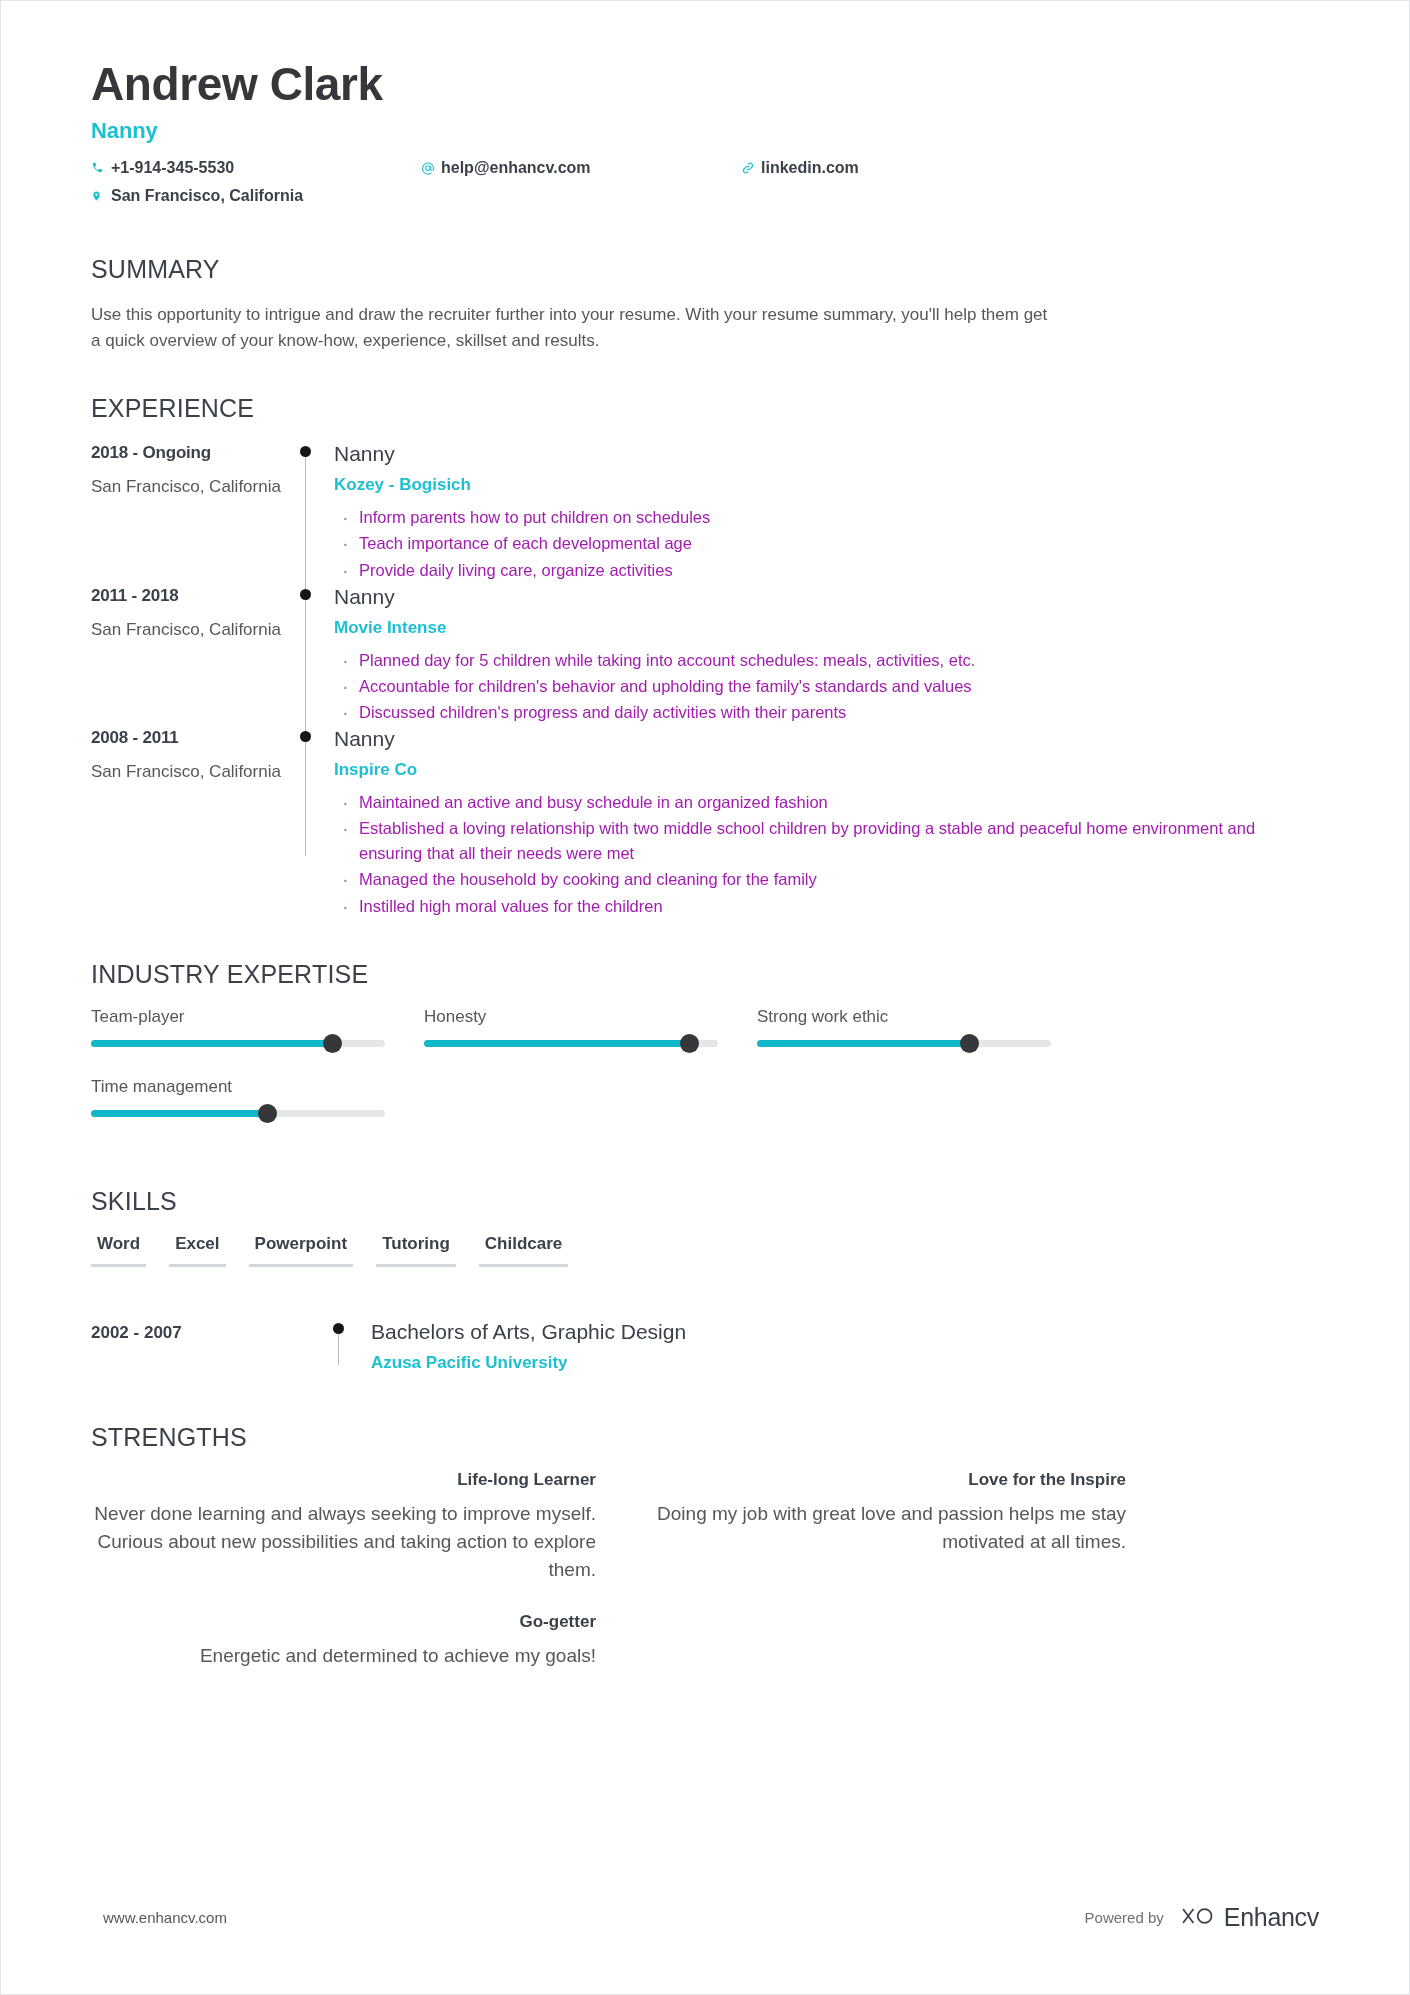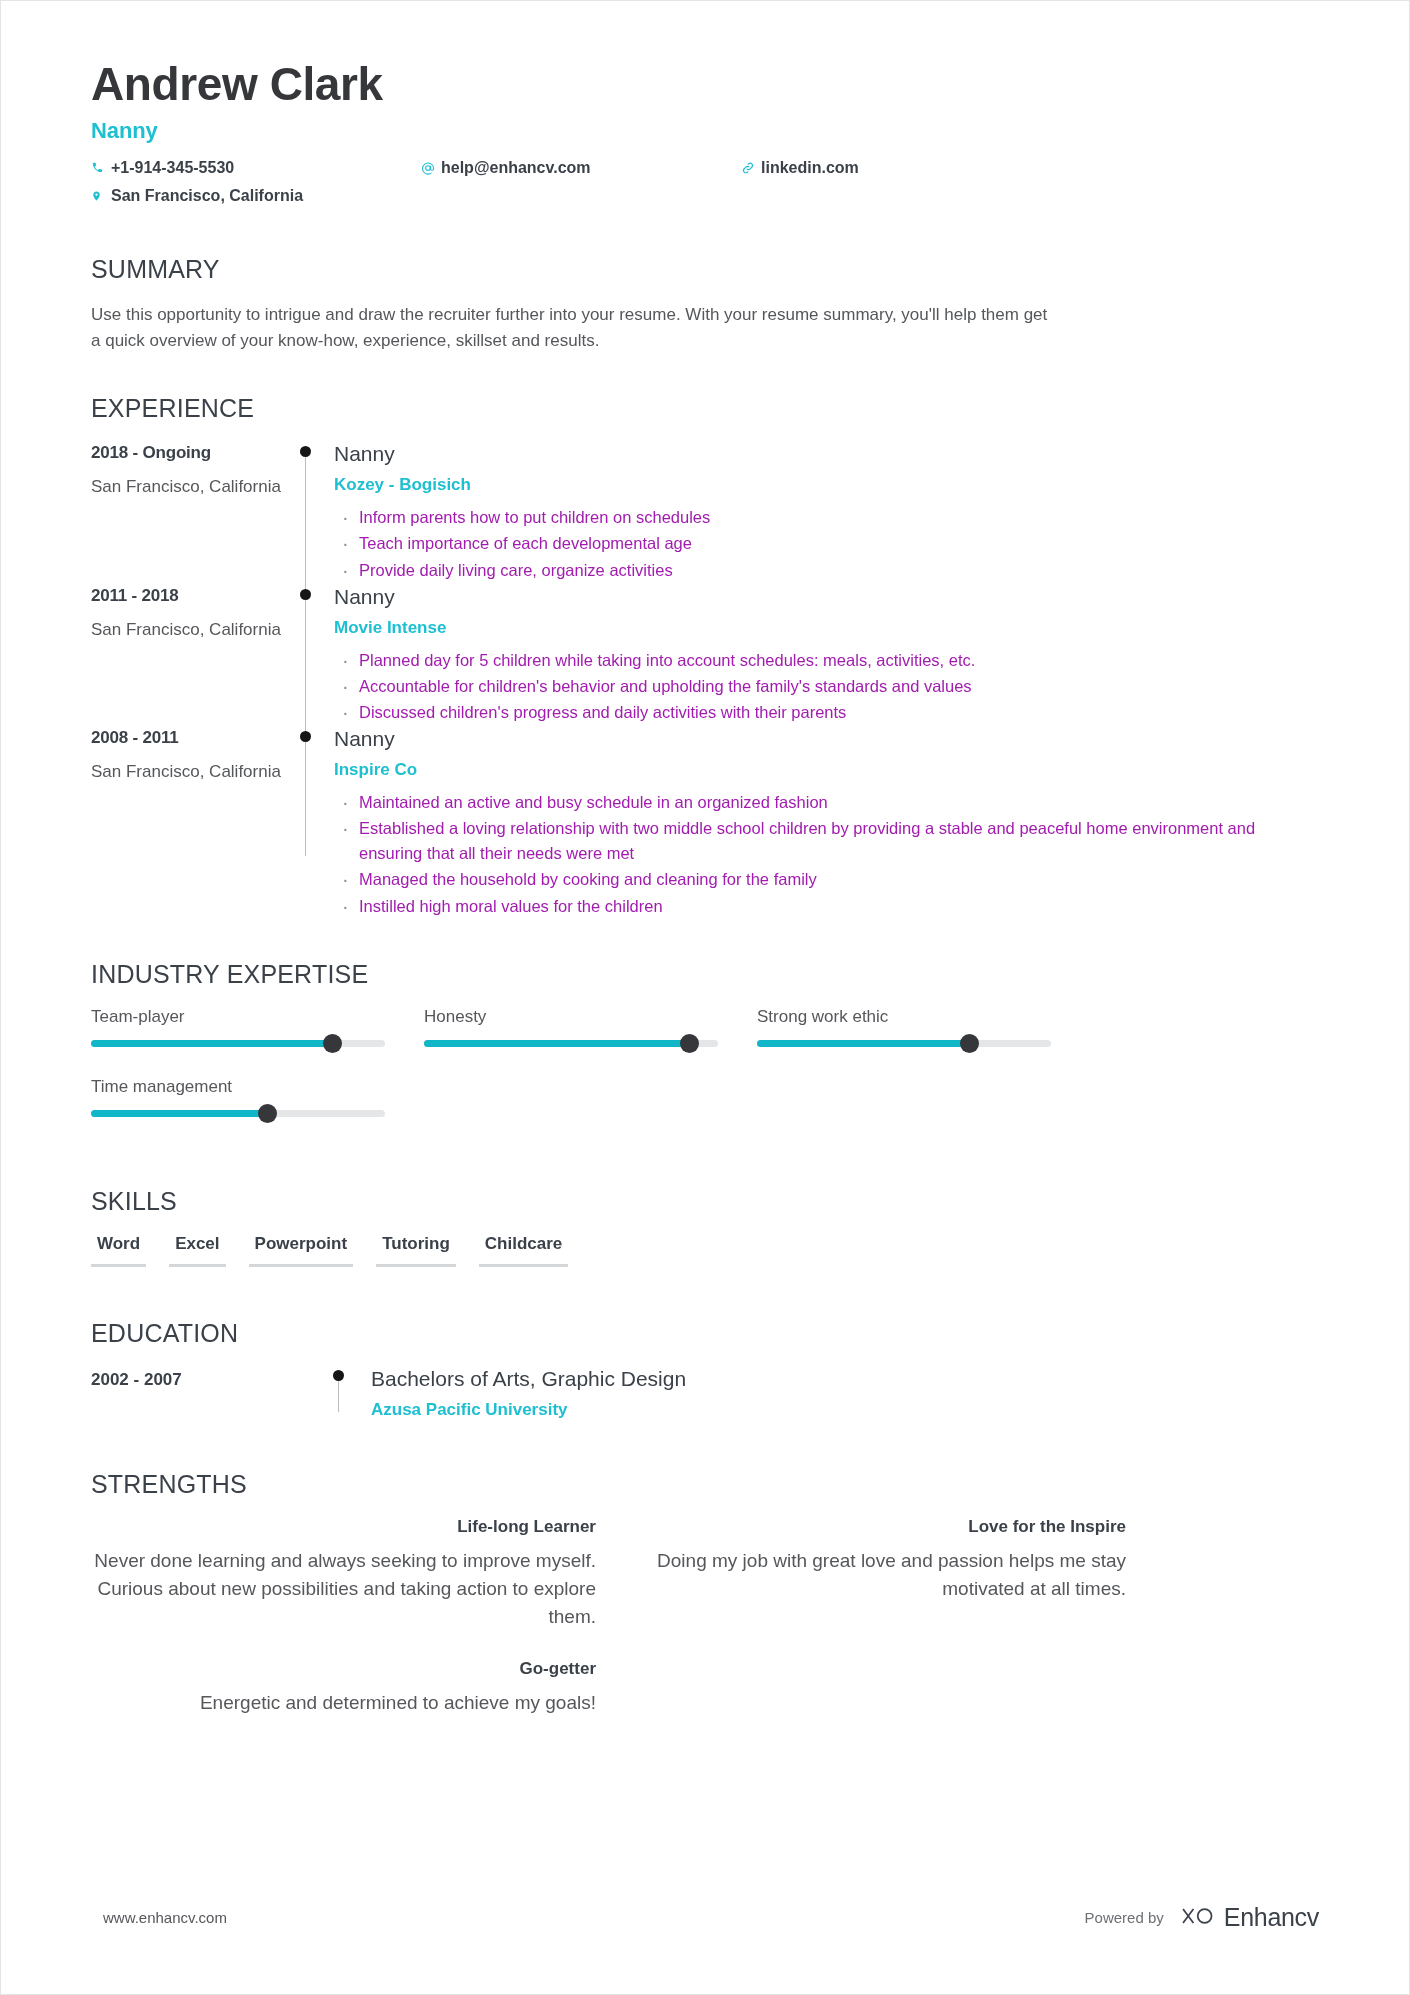--- a/index.html
+++ b/index.html
@@ -451,21 +451,20 @@
       <div class="chips">
         <span class="chip">Word</span>
         <span class="chip">Excel</span>
         <span class="chip">Powerpoint</span>
         <span class="chip">Tutoring</span>
         <span class="chip">Childcare</span>
       </div>
     </div>
 
     <div class="section" style="margin-top:52px;">
-      <div class="sec-title">EDUCATION</div>
       <div class="edu-entry">
         <div class="edu-left">
           <div class="edu-date">2002 - 2007</div>
         </div>
         <div class="edu-rail">
           <span class="line"></span>
           <span class="dot"></span>
         </div>
         <div>
           <div class="edu-degree">Bachelors of Arts, Graphic Design</div>

